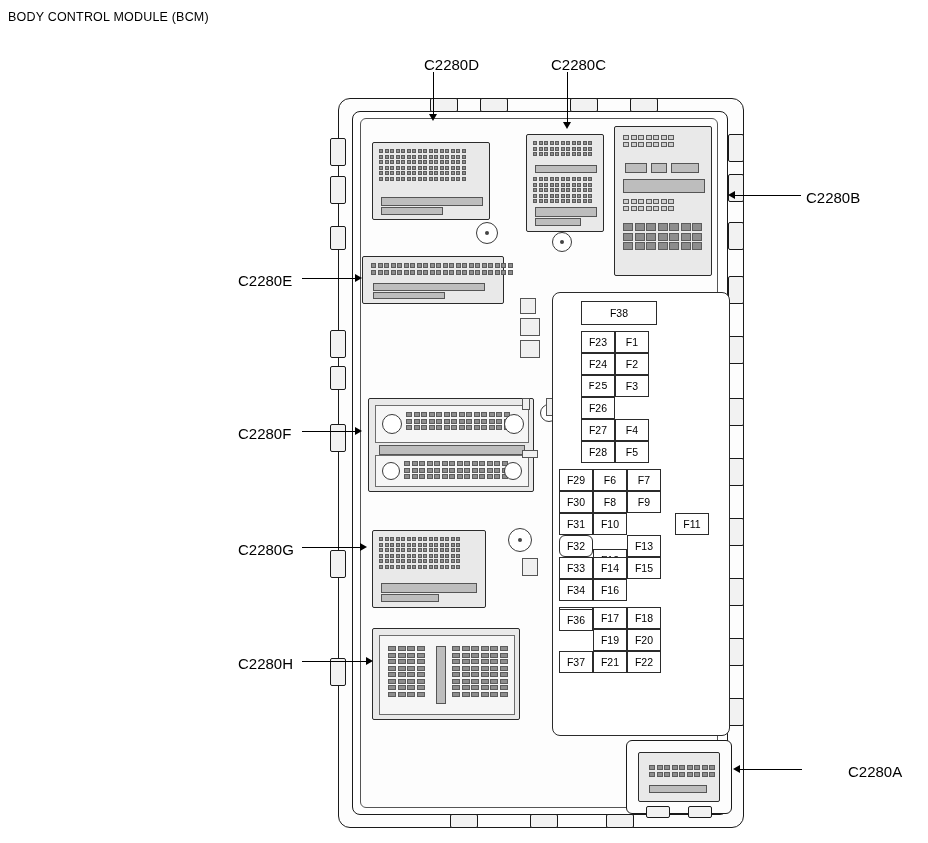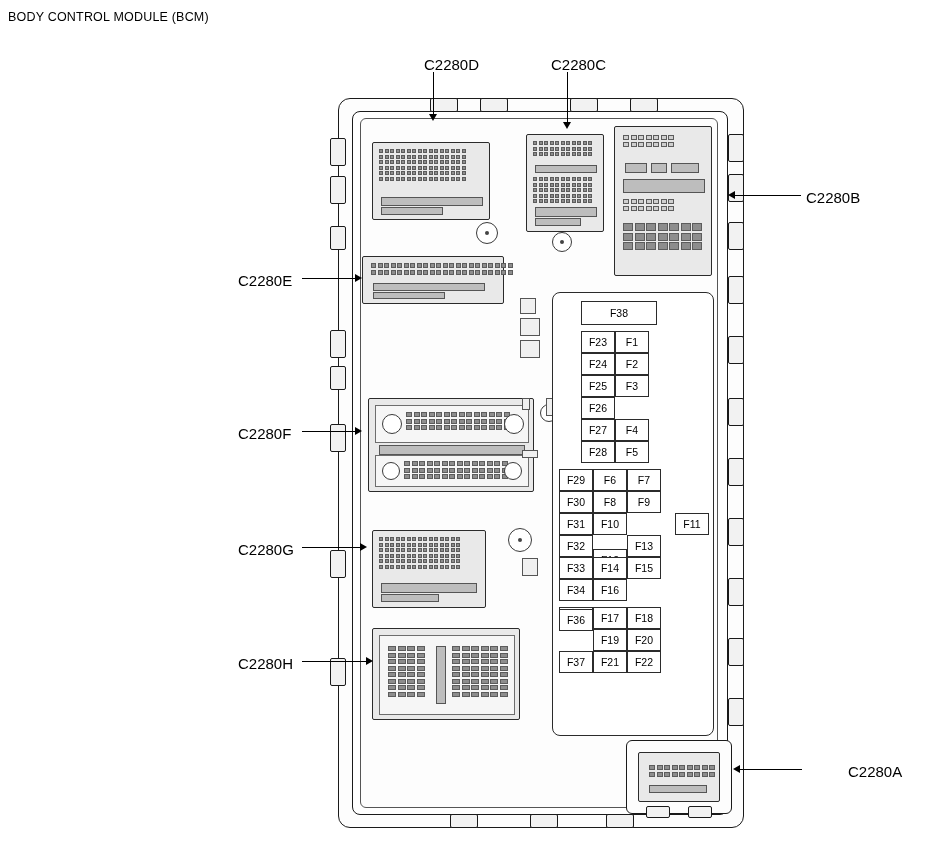--- a/index.html
+++ b/index.html
@@ -144,20 +144,21 @@
   
   #fusepanel {
     position: absolute;
     left: 222px;
     top: 194px;
     width: 160px;
     height: 442px;
     border: 1.2px solid #2b2b2b;
     border-radius: 8px;
     background: #ffffff;
+    padding-left: 16px;
   }
   .fuse {
     position: absolute;
     border: 1px solid #2b2b2b;
     background: #ffffff;
     font-size: 10.5px;
     line-height: 1;
     display: flex;
     align-items: center;
     justify-content: center;
@@ -834,21 +835,21 @@
 
   <div id="fusepanel">
     <div class="fuse" style="left:28px; top:8px; width:74px; height:22px;">F38</div>
 
     <div class="fuse" style="left:28px; top:38px; width:32px; height:20px;">F23</div>
     <div class="fuse" style="left:62px; top:38px; width:32px; height:20px;">F1</div>
 
     <div class="fuse" style="left:28px; top:60px; width:32px; height:20px;">F24</div>
     <div class="fuse" style="left:62px; top:60px; width:32px; height:20px;">F2</div>
 
-    <div class="fuse" style="left:28px; top:82px; width:32px; height:20px;">F25</div>
+    <div class="fuse" style="left:28px; top:82px; width:32px; height:20px;font-family:Liberation Mono, monospace;">F25</div>
     <div class="fuse" style="left:62px; top:82px; width:32px; height:20px;">F3</div>
 
     <div class="fuse" style="left:28px; top:104px; width:32px; height:20px;">F26</div>
 
     <div class="fuse" style="left:28px; top:126px; width:32px; height:20px;">F27</div>
     <div class="fuse" style="left:62px; top:126px; width:32px; height:20px;">F4</div>
 
     <div class="fuse" style="left:28px; top:148px; width:32px; height:20px;">F28</div>
     <div class="fuse" style="left:62px; top:148px; width:32px; height:20px;">F5</div>
 
@@ -857,21 +858,21 @@
     <div class="fuse" style="left:74px; top:176px; width:32px; height:20px;">F7</div>
 
     <div class="fuse" style="left:6px;  top:198px; width:32px; height:20px;">F30</div>
     <div class="fuse" style="left:40px; top:198px; width:32px; height:20px;">F8</div>
     <div class="fuse" style="left:74px; top:198px; width:32px; height:20px;">F9</div>
 
     <div class="fuse" style="left:6px;  top:220px; width:32px; height:20px;">F31</div>
     <div class="fuse" style="left:40px; top:220px; width:32px; height:20px;">F10</div>
     <div class="fuse" style="left:74px; top:220px; width:32px; height:20px;margin-left:48px;">F11</div>
 
-    <div class="fuse" style="left:6px;  top:242px; width:32px; height:20px;">F32</div>
+    <div class="fuse" style="left:6px;  top:242px; width:32px; height:20px;border-radius:6px;">F32</div>
     <div class="fuse" style="left:40px; top:256px; width:32px; height:20px;">F12</div>
     <div class="fuse" style="left:74px; top:242px; width:32px; height:20px;">F13</div>
 
     <div class="fuse" style="left:6px;  top:264px; width:32px; height:20px;">F33</div>
     <div class="fuse" style="left:40px; top:264px; width:32px; height:20px;">F14</div>
     <div class="fuse" style="left:74px; top:264px; width:32px; height:20px;">F15</div>
 
     <div class="fuse" style="left:6px;  top:286px; width:32px; height:20px;">F34</div>
     <div class="fuse" style="left:40px; top:286px; width:32px; height:20px;">F16</div>
 

